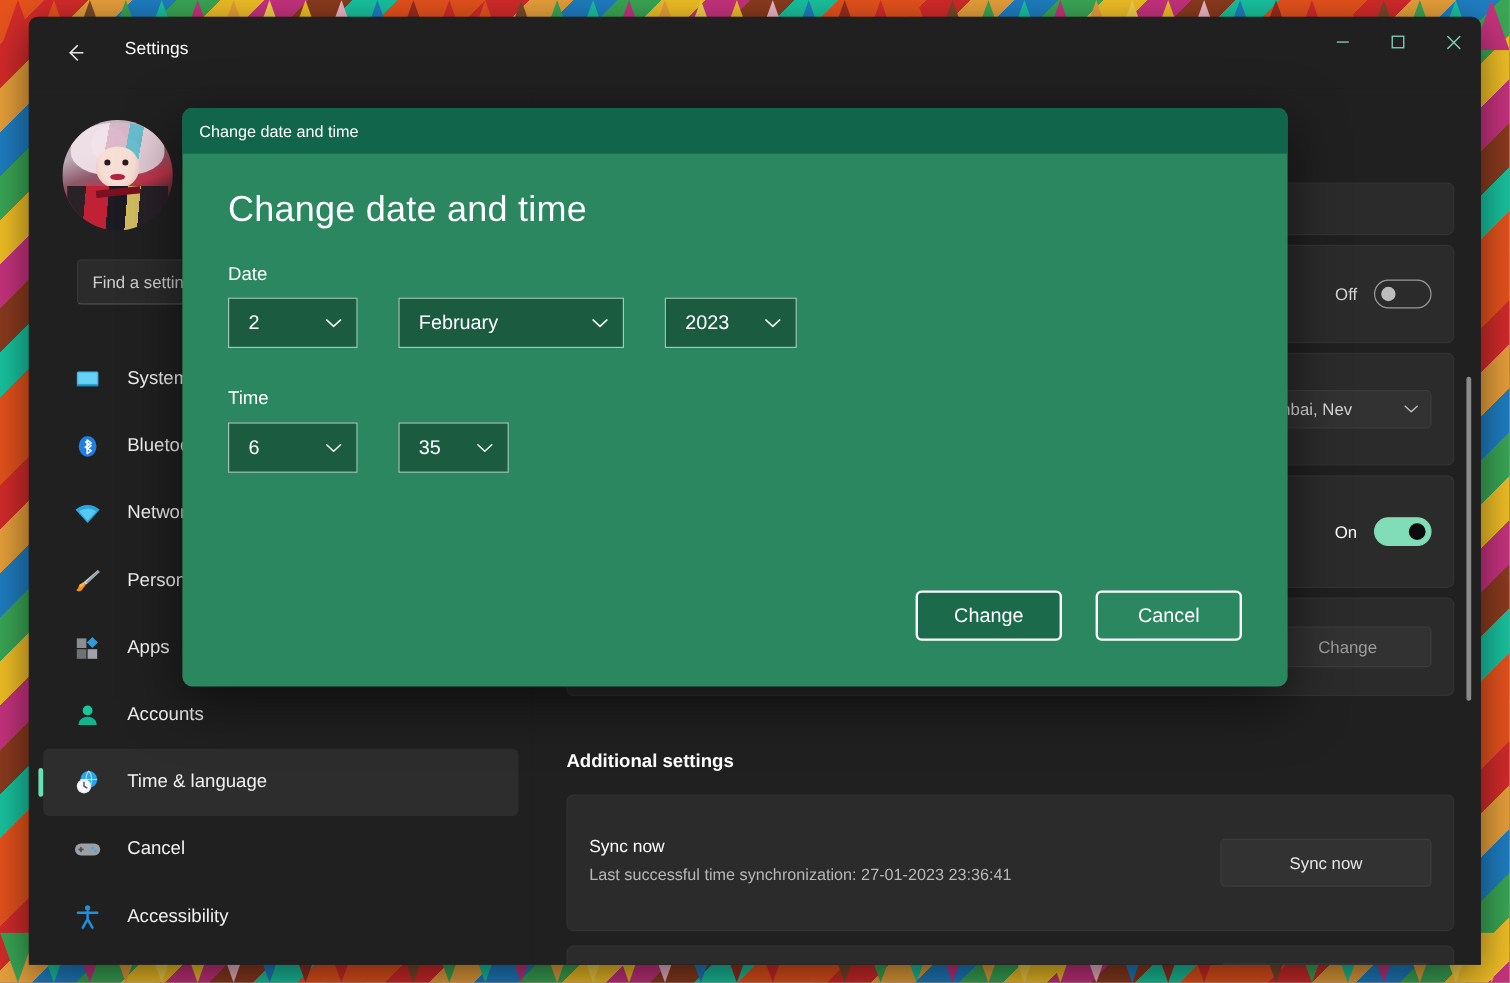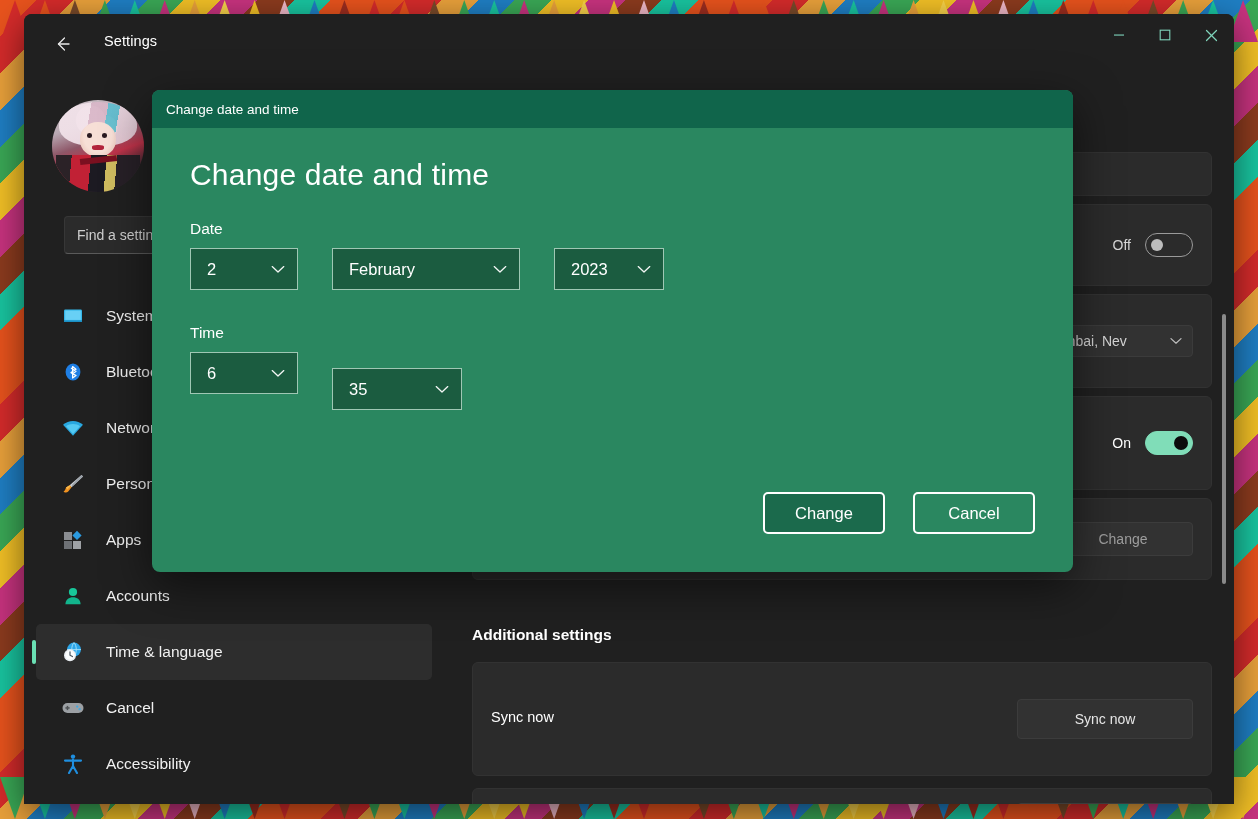--- a/index.html
+++ b/index.html
@@ -334,21 +334,21 @@
     padding: 0 12px 0 16px;
     color: #ffffff;
     font-size: 16.5px;
     cursor: pointer;
     user-select: none;
   }
   #combo-day   { width: 108px; }
   #combo-month { width: 188px; }
   #combo-year  { width: 110px; }
   #combo-hour  { width: 108px; }
-  #combo-min   { width: 130px; margin-top: 16px; }
+  #combo-min   { width: 92px; }
 
   .chev { opacity: .95; }
 
   #dialog-actions {
     position: absolute;
     right: 38px; bottom: 38px;
     display: flex; gap: 28px;
   }
   .dlg-btn {
     height: 42px;
@@ -662,20 +662,21 @@
           </div>
         </div>
       </div>
 
       <div id="section-heading">Additional settings</div>
 
       <div class="card" style="top:588px; height:114px;">
         <div class="card-row">
           <div>
             <div class="card-title">Sync now</div>
+            <div class="card-sub">Last successful time synchronization: 27-01-2023 23:36:41</div>
           </div>
           <div class="row-right">
             <span class="btn-secondary" style="min-width:176px;height:40px;">Sync now</span>
           </div>
         </div>
       </div>
 
       <div class="card" style="top:714px; height:70px;">
         <div class="card-row">
           <div class="row-right">

